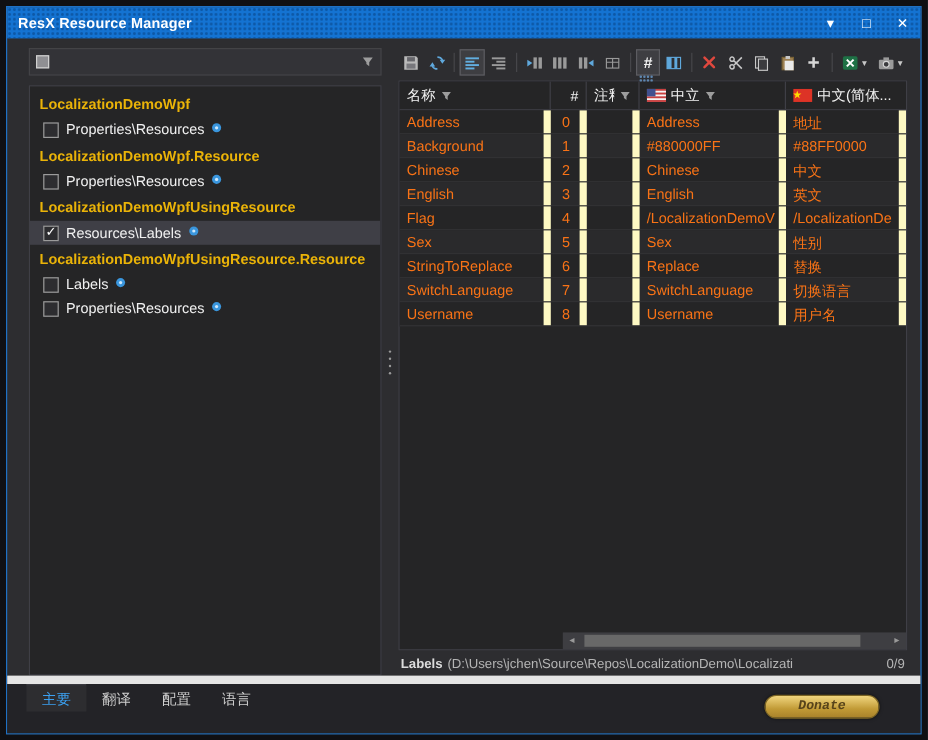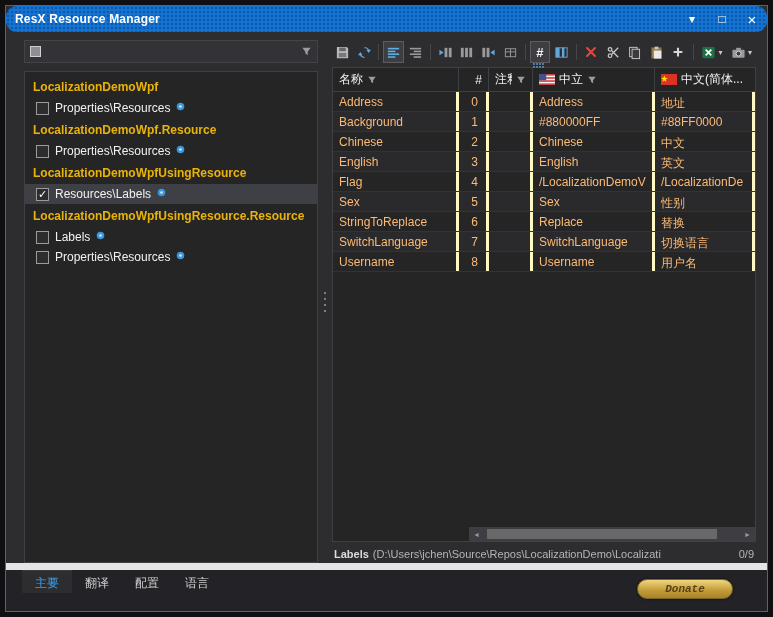--- a/index.html
+++ b/index.html
@@ -17,21 +17,21 @@
     display: flex; flex-direction: column;
   }
   
   .titlebar {
     height: 26px; flex: 0 0 26px;
     background-color: #1473d2;
     background-image: radial-gradient(rgba(8,66,130,.55) 1px, transparent 1.3px);
     background-size: 4px 4px;
     display: flex; align-items: center;
     padding-left: 9px;
-    color: #fff; font-size: 12px; border-radius: 11px;
+    color: #fff; font-size: 12px;
   }
   .title { flex: 1; font-weight: bold; letter-spacing: .2px; }
   .win-btn {
     width: 30px; height: 100%;
     display: flex; align-items: center; justify-content: center;
     color: #fff; cursor: pointer; font-size: 12px;
   }
   .win-btn.close { font-size: 15px; }
   
   .main { flex: 1; display: flex; padding: 8px 11px 0 18px; min-height: 0; }
@@ -96,22 +96,22 @@
   .funnel, .flag { line-height: 0; flex: 0 0 auto; }
   .c0 { width: 126px; flex: 0 0 126px; }
   .c1 { width: 30px; flex: 0 0 30px; justify-content: flex-end; }
   .c2 { width: 44px; flex: 0 0 44px; }
   .c3 { width: 122px; flex: 0 0 122px; }
   .c4 { flex: 1 1 auto; border-right: none; min-width: 0; }
   .grid-body { flex: 0 0 auto; }
   .grid-row { display: flex; height: 20px; border-bottom: 1px solid #333336; background: #252526; }
   .grid-row.alt { background: #2a2a2c; }
   .grid-cell {
-    padding: 3px 6px 0; font-size: 12px; color: #fdba74;
-    border-right: 3px solid #fef9c3; white-space: nowrap; overflow: hidden;
+    padding: 3px 6px 0; font-size: 12px; color: #f97316;
+    border-right: 6px solid #fef9c3; white-space: nowrap; overflow: hidden;
   }
   .grid-cell.c1 { text-align: right; padding-right: 8px; }
   .grid-filler { flex: 1; }
   .hscroll {
     height: 14px; flex: 0 0 14px; margin-left: 136px;
     background: #3e3e42; display: flex; align-items: stretch;
   }
   .hs-arrow { width: 15px; display: flex; align-items: center; justify-content: center; color: #999; font-size: 7px; cursor: pointer; }
   .hs-track { flex: 1; position: relative; }
   .hs-thumb { position: absolute; left: 3px; top: 2px; bottom: 2px; width: 90%; background: #686868; cursor: grab; }

